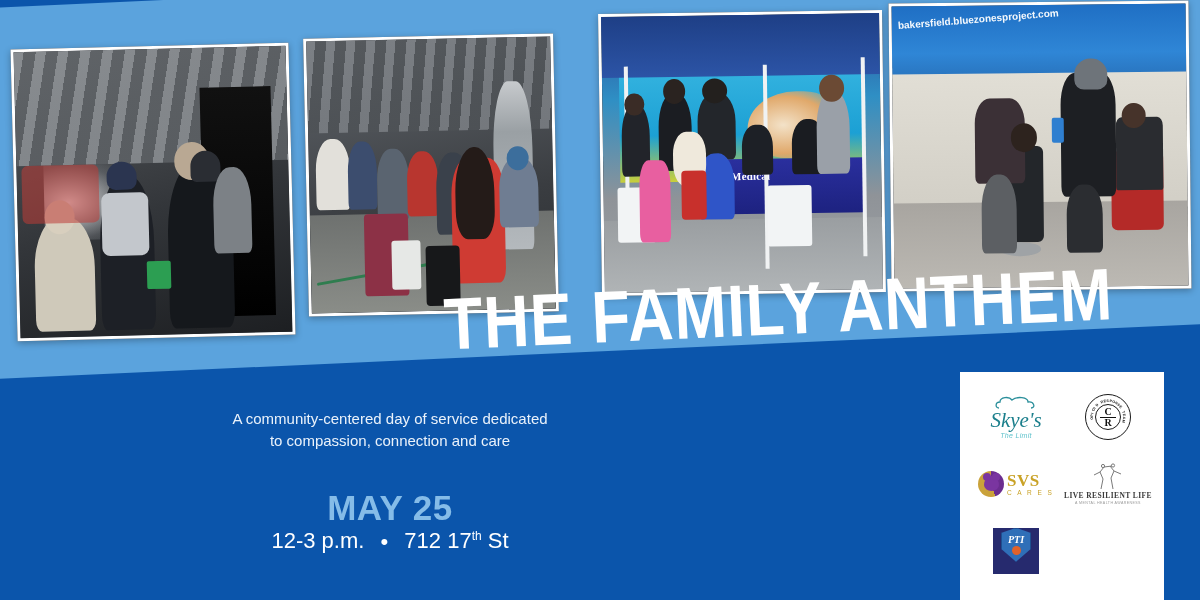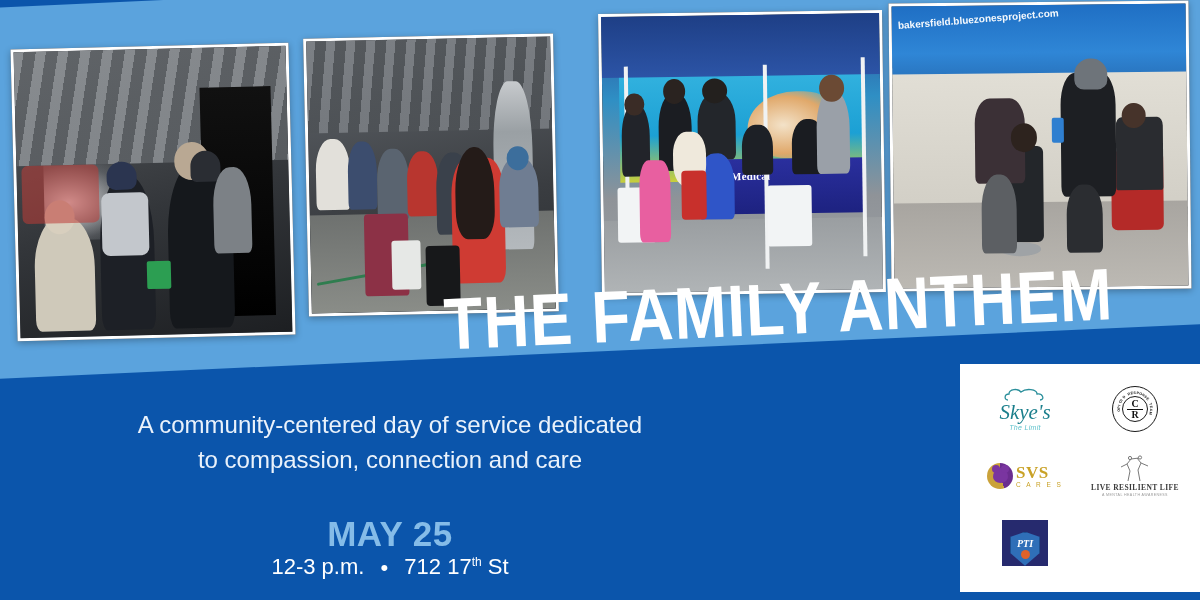--- a/index.html
+++ b/index.html
@@ -109,32 +109,32 @@
     line-height:1;
     white-space:nowrap;
     font-family:"Liberation Sans", sans-serif;
     transform:scaleY(1.16);
     transform-origin:left top;
   }
 
   
   .copy { position:absolute; left:60px; top:408px; width:660px; text-align:center; }
   .tagline {
-    color:#eaf2fb; font-size:24px; line-height:1.45; font-weight:400;text-align:center;
+    color:#eaf2fb; font-size:15px; line-height:1.45; font-weight:400;text-align:center;
   }
   .date {
     margin-top:36px; color:#85bce8; font-size:35px; font-weight:bold; letter-spacing:.5px;
   }
   .when { color:#ffffff; font-size:22px; }
   .when sup { font-size:12px; vertical-align:super; }
   .dot { display:inline-block; margin:0 10px; vertical-align:middle; }
 
   
   .panel {
-    position:absolute; left:960px; top:364px; width:240px; height:228px;
+    position:absolute; left:960px; top:372px; width:204px; height:228px;
     background:#ffffff;
   }
   .logo-grid {
     position:absolute; inset:0;
     display:grid; grid-template-columns:1fr 1fr; grid-template-rows:repeat(3,1fr);
     align-items:center; justify-items:center; padding:12px 10px 16px;
   }
   .logo { width:100%; height:100%; display:flex; flex-direction:column;
     align-items:center; justify-content:center; }
 
@@ -169,21 +169,21 @@
   .svs-heart:before { left:-1px; } .svs-heart:after { right:-1px; }
   .svs-txt { display:flex; flex-direction:column; line-height:1; }
   .svs-big { color:#c9a227; font-size:17px; font-weight:bold; font-family:Liberation Serif, serif; letter-spacing:.5px; }
   .svs-small { color:#c9a227; font-size:6.5px; letter-spacing:2px; margin-top:1px; }
   .lrl-name { color:#3a3a3a; font-size:7.5px; letter-spacing:.4px; font-weight:bold;
     font-family:"Liberation Serif", serif; margin-top:0; }
   .lrl-sub { color:#9a9a9a; font-size:3.6px; letter-spacing:.4px; margin-top:1px; }
 
   
   .pti-box { width:46px; height:46px; background:#262a6e; display:flex;
-    align-items:flex-end; justify-content:center; }
+    align-items:flex-start; justify-content:center; }
   .pti-shield { width:30px; height:34px; background:#2f6fb8;
     clip-path:polygon(50% 0,100% 16%,100% 62%,50% 100%,0 62%,0 16%);
     display:flex; align-items:center; justify-content:center; position:relative;
     border:1px solid #1d4f8f; }
   .pti-text { color:#fff; font-size:10px; font-weight:bold; font-style:italic;
     font-family:"Liberation Serif", serif; position:absolute; top:5px; }
   .pti-ball { position:absolute; bottom:6px; width:9px; height:9px; border-radius:50%;
     background:#e0622a; }
 </style>
 </head>

